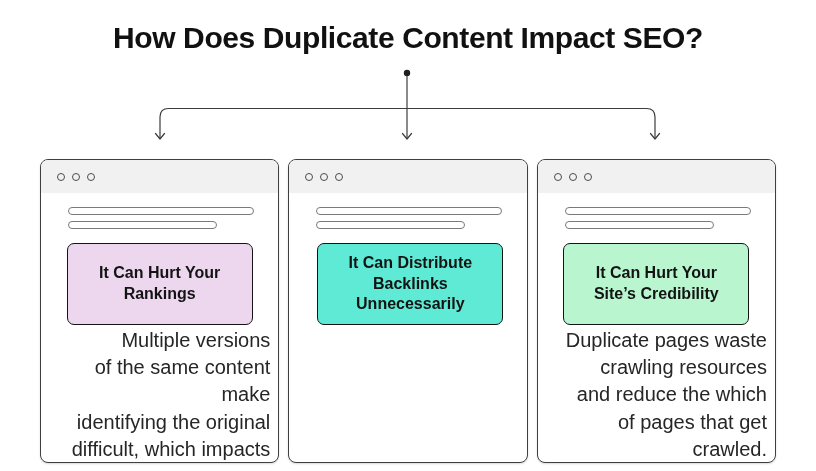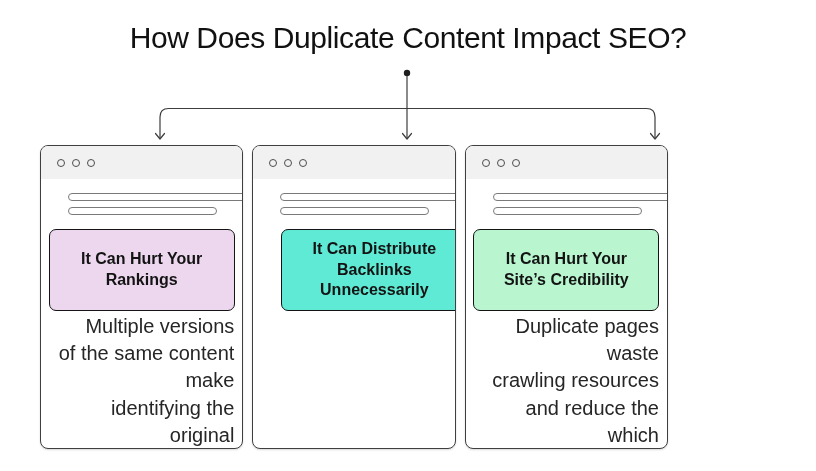--- a/index.html
+++ b/index.html
@@ -16,41 +16,41 @@
     overflow: hidden;
   }
   .title {
     position: absolute;
     top: 21px;
     left: 0;
     width: 100%;
     margin: 0;
     text-align: center;
     font-size: 30px;
-    font-weight: 400;
+    font-weight: 700;
     letter-spacing: -0.4px;
     color: #111111;
   }
   .connectors {
     position: absolute;
     top: 0;
     left: 0;
   }
   .connectors .stroke {
     fill: none;
     stroke: #3d3d3d;
     stroke-width: 1.2;
     stroke-linecap: round;
     stroke-linejoin: round;
   }
   .cards {
     position: absolute;
-    top: 145px;
+    top: 159px;
     left: 40px;
-    width: 628px;
+    width: 736px;
     display: flex;
     gap: 9px;
   }
   .card {
     flex: 1;
     height: 304px;
     background: #ffffff;
     border: 1px solid #3f3f3f;
     border-radius: 8px;
     box-shadow: 0 1px 2px rgba(0,0,0,0.15);

